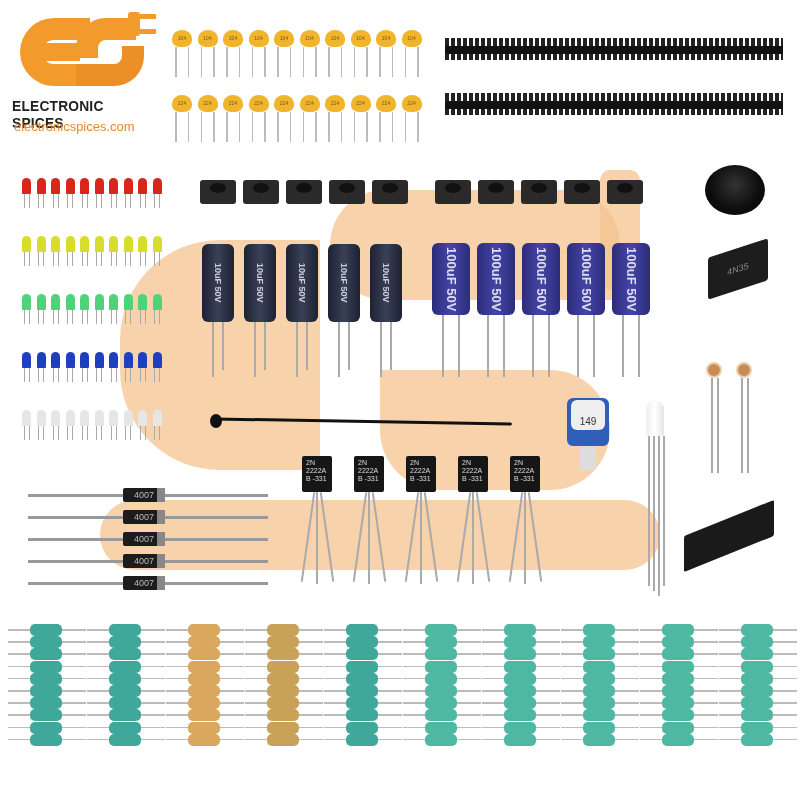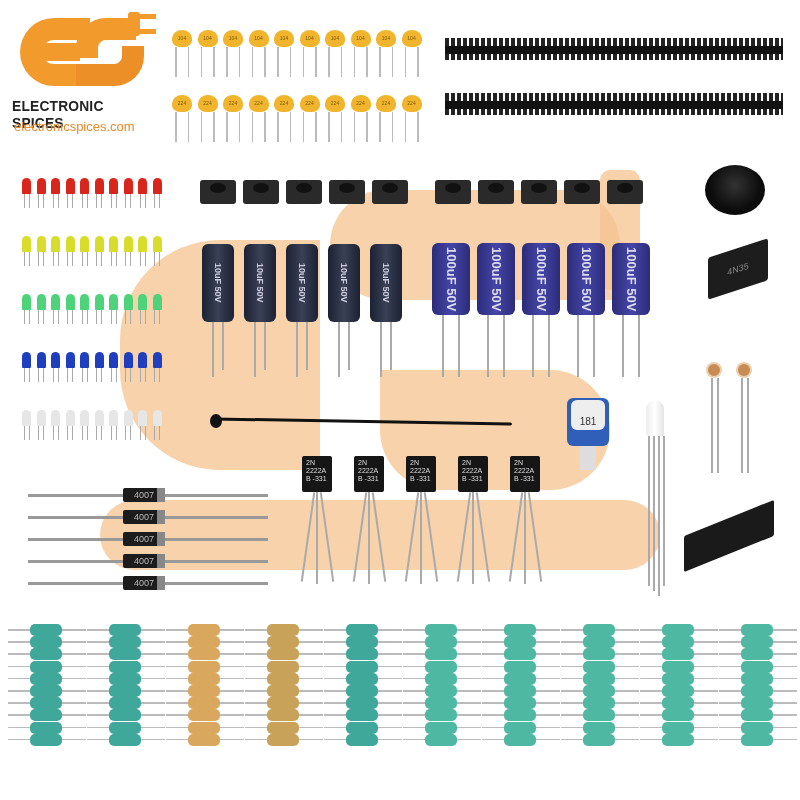--- a/index.html
+++ b/index.html
@@ -612,21 +612,21 @@
   <div class="leg" style="left:711px;top:378px;height:95px"></div>
     <div class="leg" style="left:717px;top:378px;height:95px"></div>
   <div class="abs" style="left:736px;top:362px;width:16px;height:16px;border-radius:50%;background:#c98b54;border:2px solid #e8d0b0"></div>
   <div class="leg" style="left:741px;top:378px;height:95px"></div>
     <div class="leg" style="left:747px;top:378px;height:95px"></div>
 
   <div class="abs" style="left:212px;top:420px;width:300px;height:3px;background:#111;transform:rotate(1deg);border-radius:2px"></div>
   <div class="abs" style="left:210px;top:414px;width:12px;height:14px;border-radius:50%;background:#111"></div>
 
   <div class="pot">
-    <div class="top">181</div>
+    <div class="top">149</div>
   </div>
   <div class="abs" style="left:580px;top:446px;width:16px;height:24px;background:#ddd"></div>
 
   <div class="abs" style="left:646px;top:400px;width:18px;height:36px;border-radius:9px 9px 2px 2px;background:linear-gradient(90deg,#eee,#fff,#e4e4e4)"></div>
   <div class="leg" style="left:648px;top:436px;height:150px"></div>
     <div class="leg" style="left:653px;top:436px;height:155px"></div>
   <div class="leg" style="left:658px;top:436px;height:160px"></div>
     <div class="leg" style="left:663px;top:436px;height:150px"></div>
 
   <div id="trans-wrap">

